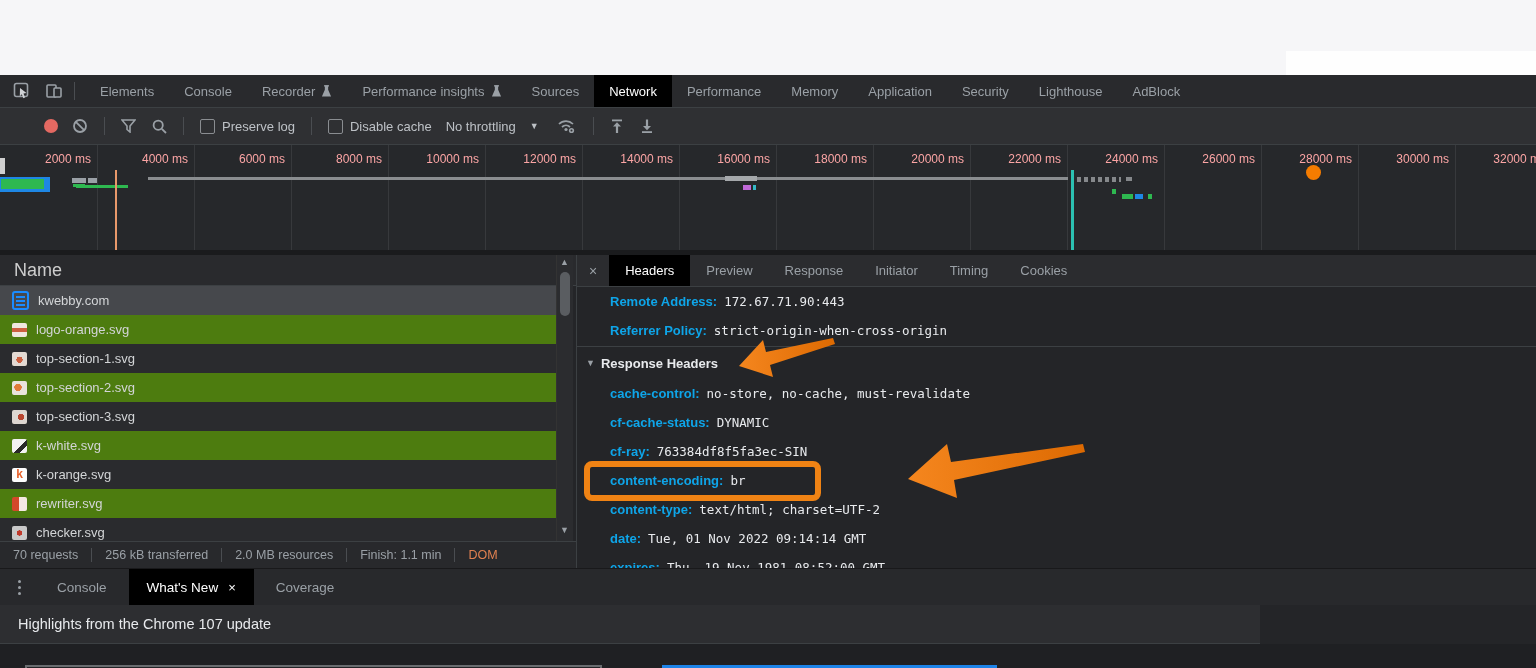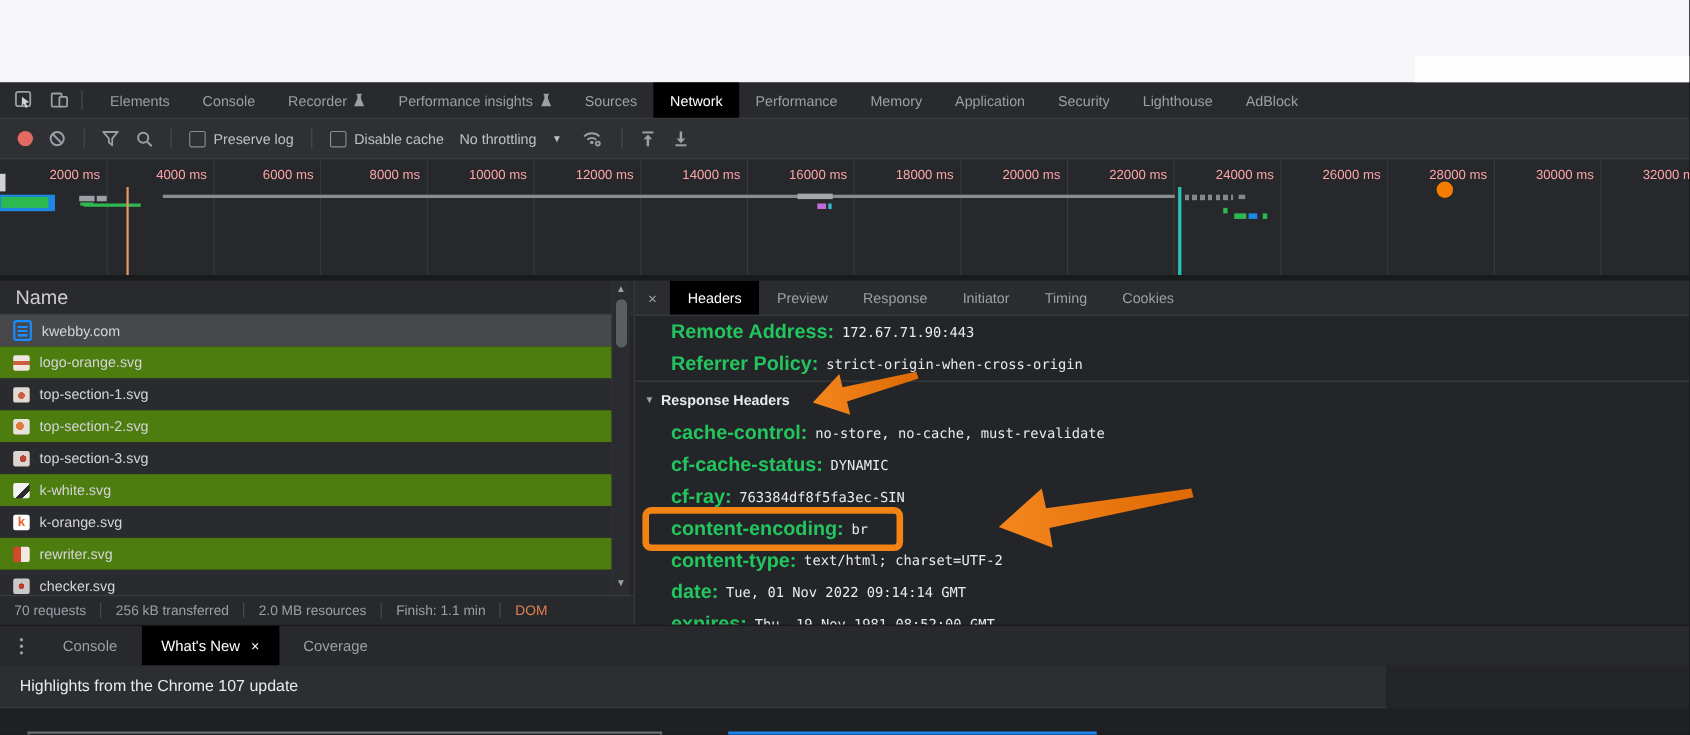--- a/index.html
+++ b/index.html
@@ -12,21 +12,21 @@
   #page-strip .white-box{position:absolute;left:1286px;top:51px;width:250px;height:24px;background:#fefefe;}
   
   #main-tabbar{left:0;top:75px;width:1536px;height:33px;background:#292a2d;display:flex;align-items:stretch;border-bottom:1px solid #3c4043;box-sizing:border-box;}
   .tb-icons{display:flex;align-items:center;padding:0 6px;}
   .tb-icons .icn{width:20px;height:20px;margin:0 6px;display:flex;align-items:center;justify-content:center;}
   .vsep{width:1px;height:18px;background:#4a4d51;align-self:center;margin:0 4px;}
   .tab{display:flex;align-items:center;gap:6px;padding:0 15px;font-size:13px;color:#9aa0a6;cursor:default;}
   .tab.sel{background:#000;color:#fff;}
   .flask{width:11px;height:13px;}
   
-  #net-toolbar{left:0;top:108px;width:1536px;height:37px;background:#2f3033;display:flex;align-items:center;border-bottom:1px solid #3c4043;box-sizing:border-box;font-size:13px;color:#bdc1c6;}
+  #net-toolbar{left:0;top:108px;width:1536px;height:37px;background:#2f3033;display:flex;align-items:center;border-bottom:1px solid #3c4043;box-sizing:border-box;font-size:13px;color:#bdc1c6;padding-left:28px;}
   .tool{display:flex;align-items:center;margin:0 8px;}
   .rec-dot{width:14px;height:14px;border-radius:50%;background:#e46962;margin-left:16px;}
   .chk{width:13px;height:13px;border:1.5px solid #8a8d91;border-radius:2px;margin-right:7px;}
   .caret{font-size:9px;color:#bdc1c6;margin-left:14px;}
   
   #overview{left:0;top:145px;width:1536px;height:105px;background:#26282b;overflow:hidden;}
   .grid{position:absolute;top:0;width:1px;height:105px;background:#37393c;}
   .rlabel{position:absolute;top:7px;width:82px;text-align:right;font-size:12px;color:#fca5a5;}
   .mark{position:absolute;}
   #gap-strip{left:0;top:250px;width:1536px;height:5px;background:#1a1b1d;}
@@ -49,21 +49,21 @@
   .stsep{width:1px;height:14px;background:#4a4d51;}
   .st.dom{color:#e08050;max-width:30px;overflow:hidden;padding-right:0;}
   
   #detail-panel{left:576px;top:255px;width:960px;height:313px;background:#242528;border-left:1px solid #3c4043;box-sizing:border-box;overflow:hidden;}
   #detail-tabbar{position:absolute;left:0;top:0;width:960px;height:32px;background:#2b2c2f;border-bottom:1px solid #3c4043;box-sizing:border-box;display:flex;align-items:stretch;font-size:13px;color:#9aa0a6;}
   .dclose{display:flex;align-items:center;padding:0 12px;color:#9aa0a6;font-size:14px;}
   .dtab{display:flex;align-items:center;padding:0 16px;}
   .dtab.sel{background:#000;color:#fff;}
   #detail-content{position:absolute;left:0;top:32px;width:960px;height:281px;}
   .hline{height:29px;display:flex;align-items:center;padding-left:33px;white-space:nowrap;}
-  .hlabel{font-size:18px;font-weight:bold;color:#22c55e;}
+  .hlabel{font-size:13px;font-weight:bold;color:#0ea5e9;}
   .hval{font-size:12.5px;color:#e8eaed;margin-left:7px;}
   #resp-divider{height:1px;background:#3c4043;margin-top:1px;}
   .sect-title{height:32px;display:flex;align-items:center;padding-left:9px;gap:6px;}
   .sect-title .tri{font-size:9px;color:#9aa0a6;}
   .sect-title .txt{font-size:13px;font-weight:bold;color:#e8eaed;}
   
   #enc-box{left:584px;top:461px;width:237px;height:40px;border:6px solid #f08314;border-radius:8px;box-sizing:border-box;z-index:6;pointer-events:none;}
   #arrows{left:0;top:0;width:1536px;height:668px;z-index:7;pointer-events:none;}
   
   #drawer-tabbar{left:0;top:568px;width:1536px;height:37px;background:#28292c;border-top:1px solid #19191b;box-sizing:border-box;display:flex;align-items:stretch;font-size:13.5px;color:#9aa0a6;}

